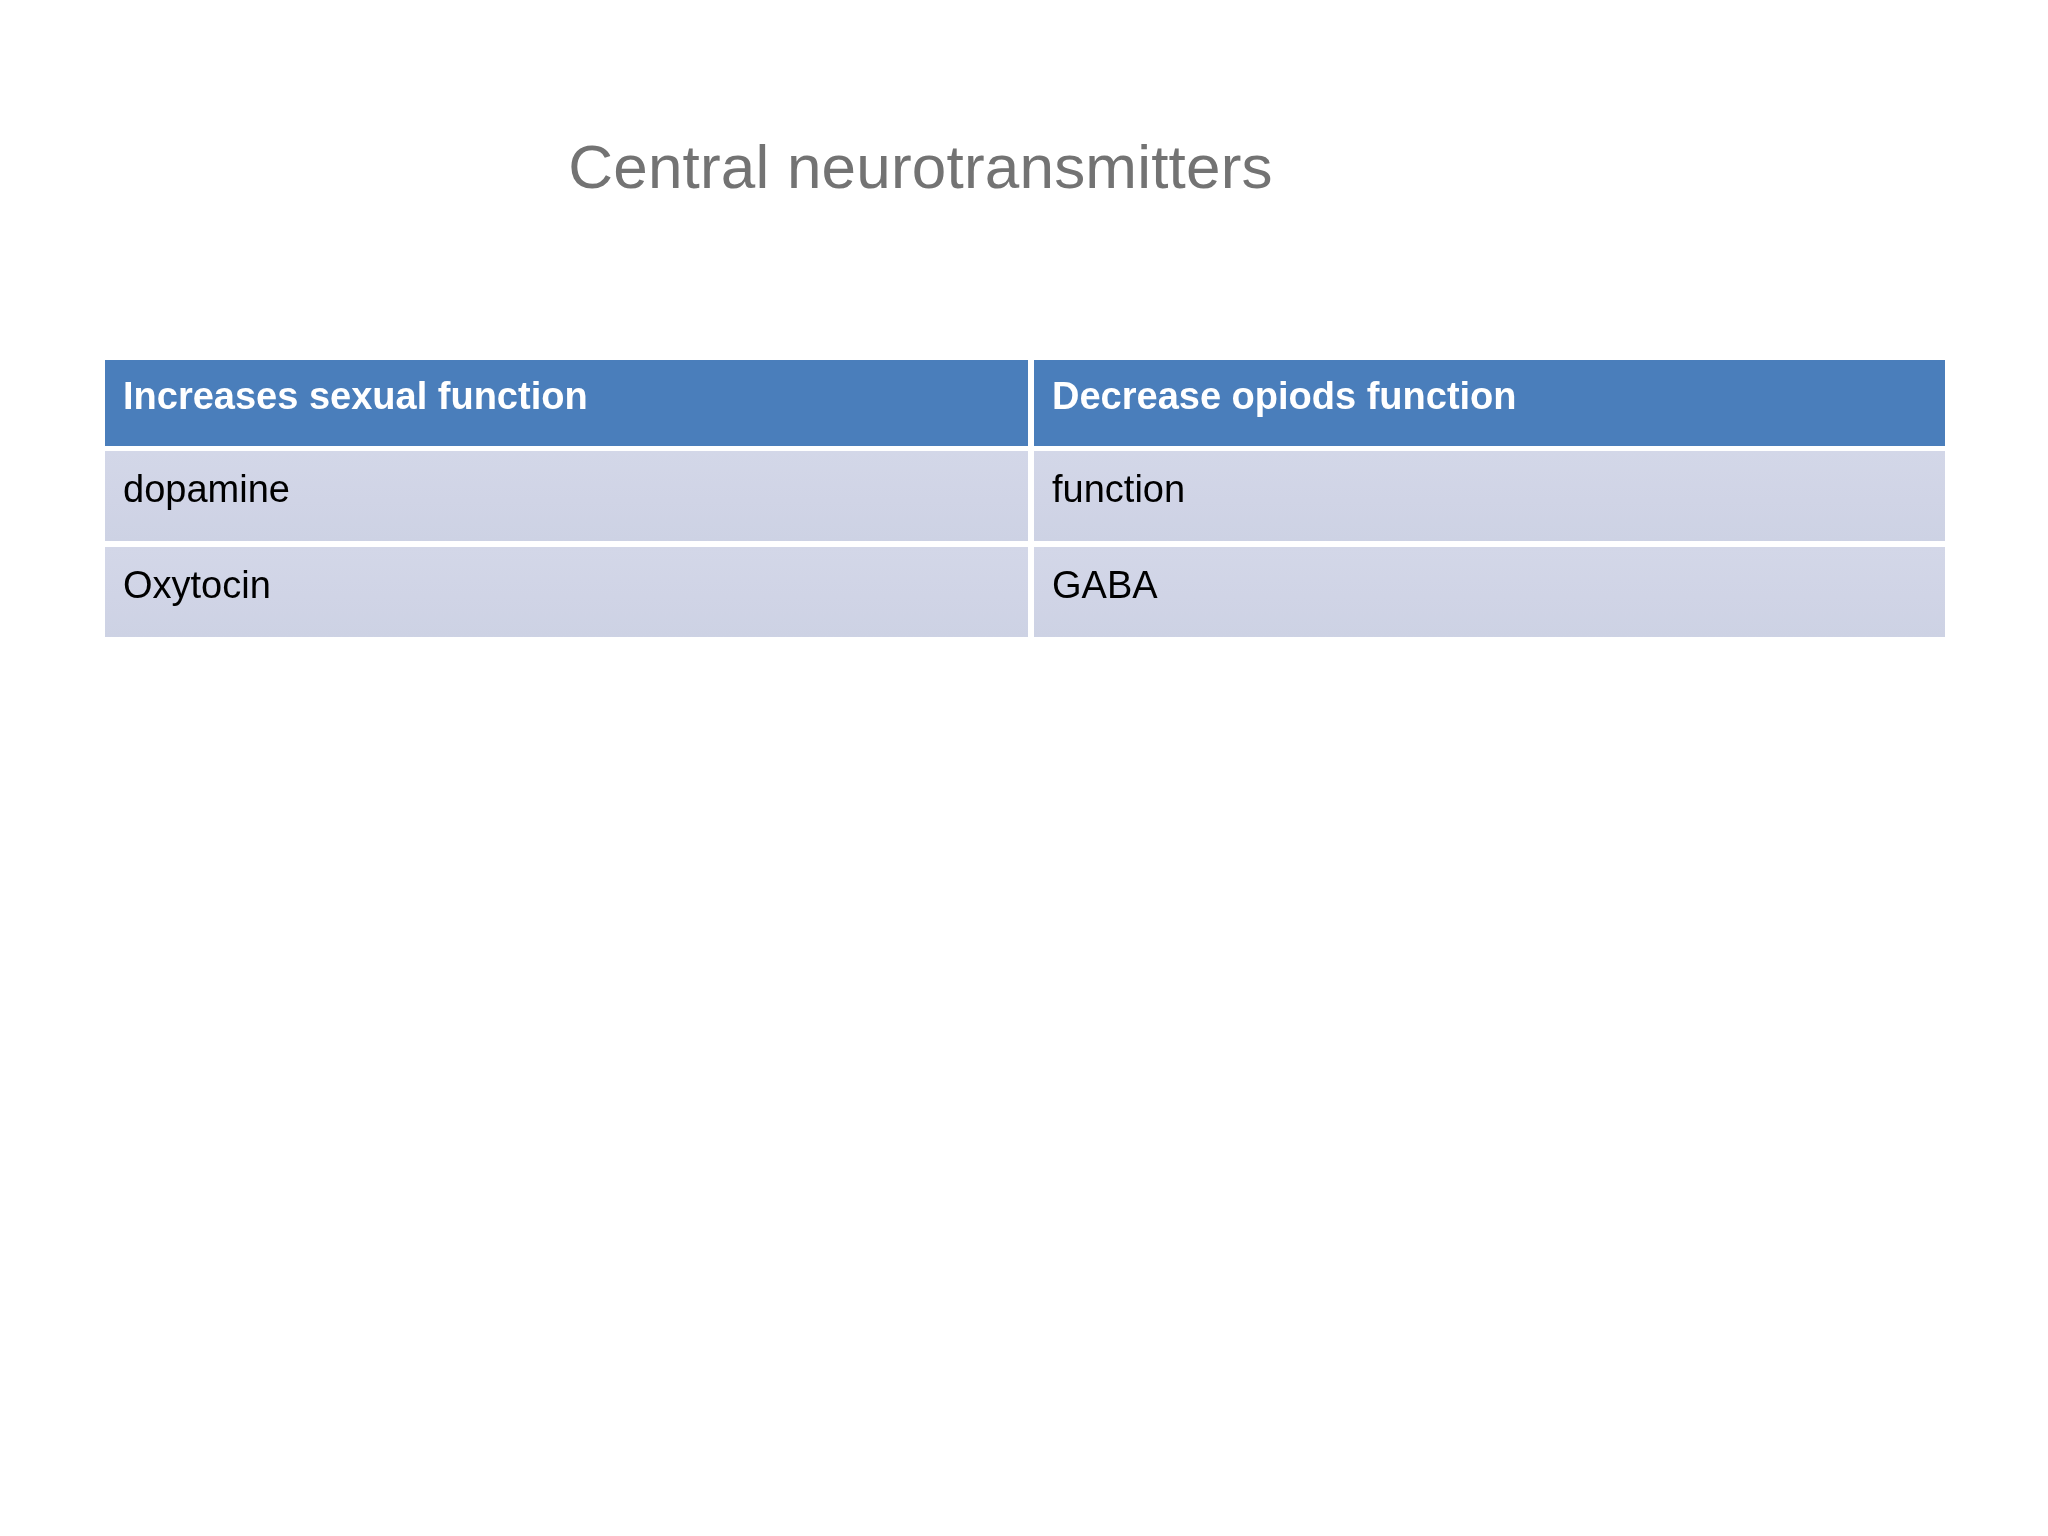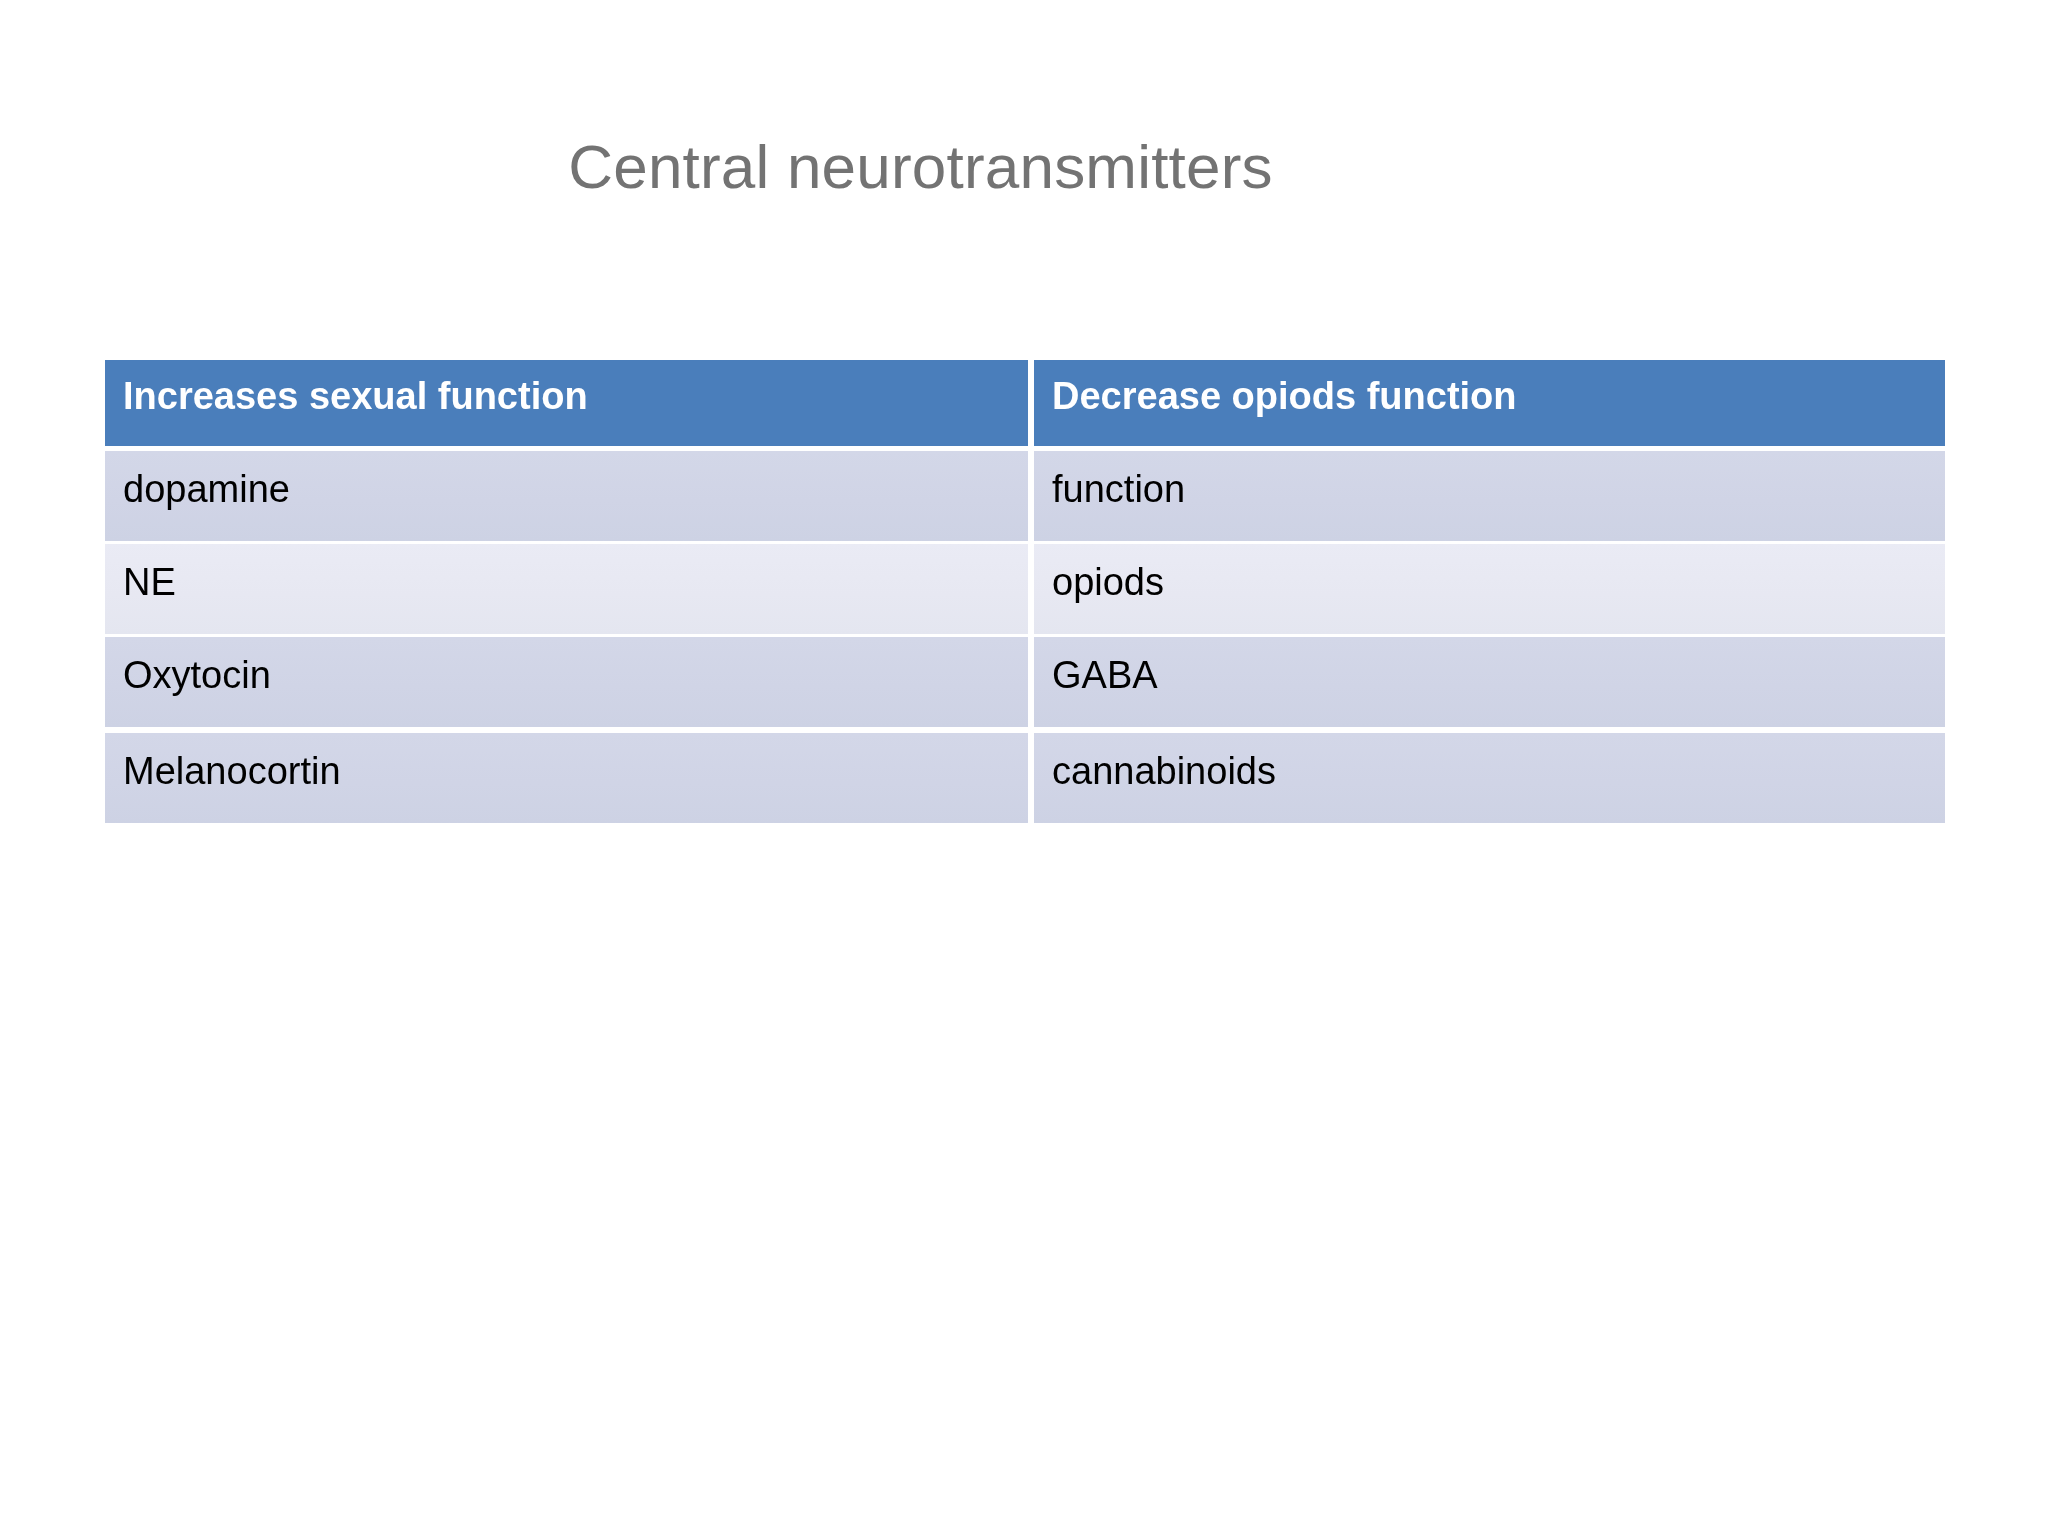--- a/index.html
+++ b/index.html
@@ -125,25 +125,20 @@
           <td class="gap"></td>
           <td class="cell">function</td>
         </tr>
 
         <tr class="thin-row">
           <td></td>
           <td class="gap"></td>
           <td></td>
         </tr>
 
-        <tr class="row-light">
-          <td class="cell">NE</td>
-          <td class="gap"></td>
-          <td class="cell">opiods</td>
-        </tr>
 
         <tr class="thin-row">
           <td></td>
           <td class="gap"></td>
           <td></td>
         </tr>
 
         <tr class="row-dark">
           <td class="cell">Oxytocin</td>
           <td class="gap"></td>
@@ -156,23 +151,18 @@
           <td></td>
         </tr>
 
 
         <tr class="thin-row">
           <td></td>
           <td class="gap"></td>
           <td></td>
         </tr>
 
-        <tr class="row-dark">
-          <td class="cell">Melanocortin</td>
-          <td class="gap"></td>
-          <td class="cell">cannabinoids</td>
-        </tr>
 
       </tbody>
     </table>
   </div>
 
 </div>
 
 </body></html>

